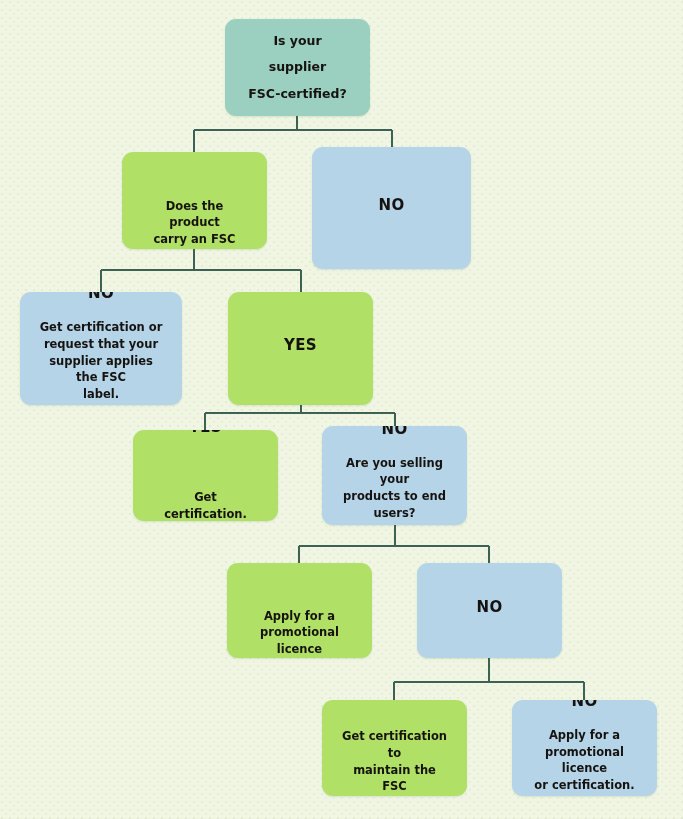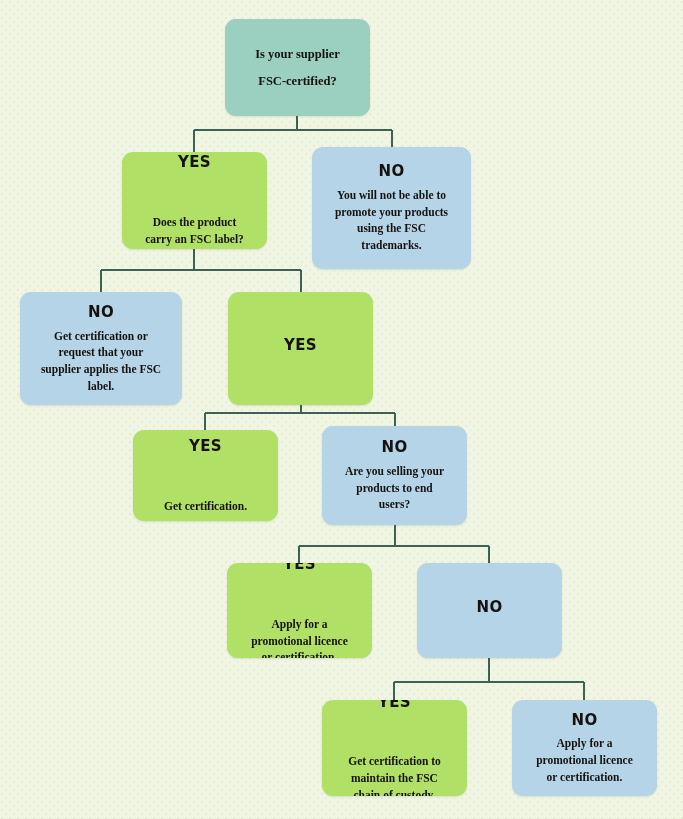--- a/index.html
+++ b/index.html
@@ -50,23 +50,22 @@
     font-size: 15px;
     font-weight: bold;
     letter-spacing: 0.4px;
     line-height: 1.25;
     margin: 0 0 6px 0;
   }
   .node .body {
     font-size: 11.5px;
     font-weight: bold;
     line-height: 1.45;
-    margin: 0;
+    margin: 10px;
     white-space: pre-line;
-    font-family: Liberation Serif, serif;
   }
   .node .body.root-text {
     font-size: 12.5px;
     line-height: 2.1;
   }
   .node.teal  { background-color: #9bcfbf; }
   .node.green { background-color: #b1e066; gap: 36px; }
   .node.blue  { background-color: #b6d4e8; align-items: center; }
 </style>
 </head>
@@ -109,24 +108,20 @@
       <div class="body root-text">Is your supplier
 FSC-certified?</div>
     </div>
     <div class="node green" style="left: 122px; top: 152px; width: 145px; height: 97px;">
       <div class="answer">YES</div>
       <div class="body">Does the product
 carry an FSC label?</div>
     </div>
     <div class="node blue" style="left: 312px; top: 147px; width: 159px; height: 122px;">
       <div class="answer">NO</div>
-      <div class="body">You will not be able to
-promote your products
-using the FSC
-trademarks.</div>
     </div>
     <div class="node blue" style="left: 20px; top: 292px; width: 162px; height: 113px;">
       <div class="answer">NO</div>
       <div class="body">Get certification or
 request that your
 supplier applies the FSC
 label.</div>
     </div>
     <div class="node green" style="left: 228px; top: 292px; width: 145px; height: 113px;">
       <div class="answer">YES</div>

